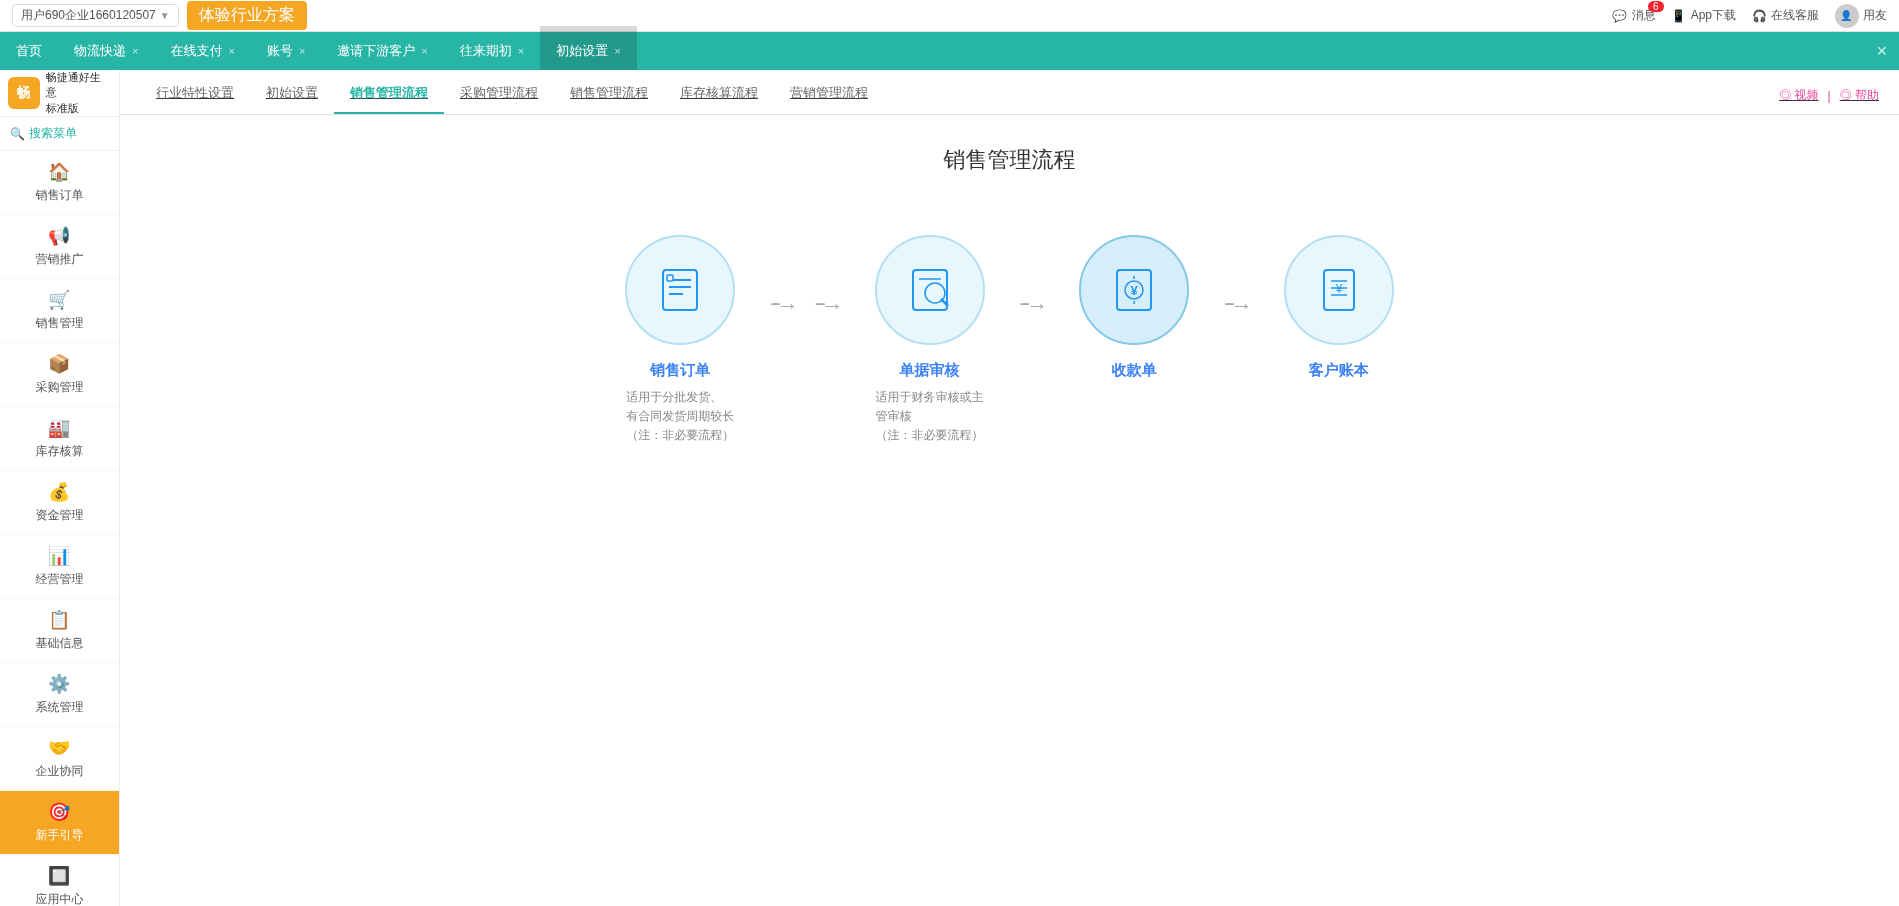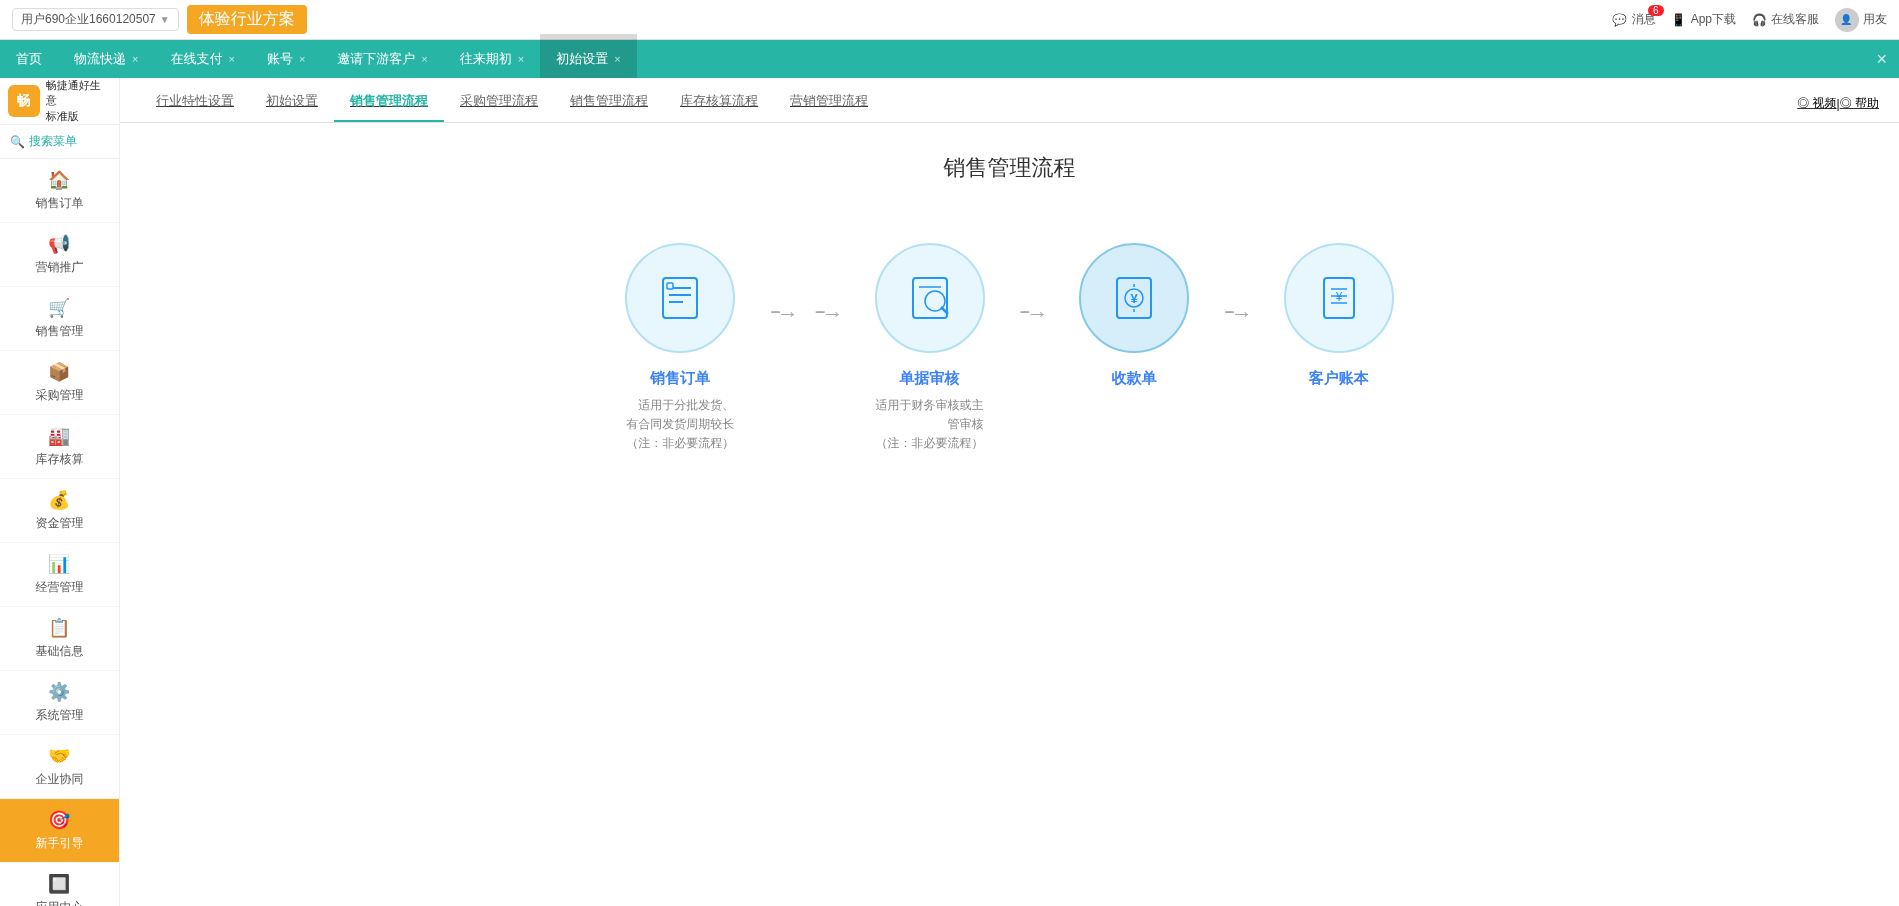--- a/index.html
+++ b/index.html
@@ -1,19 +1,19 @@
 <!DOCTYPE html>
 <html><head>
   <meta charset="utf-8">
   <style>
     * { box-sizing: border-box; margin: 0; padding: 0; }
     body { font-family: "Microsoft YaHei", Arial, sans-serif; font-size: 13px; background: #f5f5f5; color: #333; display: flex; flex-direction: column; height: 100vh; overflow: hidden; }
 
     
-    .top-bar { height: 40px; background: #fff; border-bottom: 1px solid #e0e0e0; display: flex; align-items: center; justify-content: space-between; padding: 0 12px; flex-shrink: 0; }
+    .top-bar { height: 32px; background: #fff; border-bottom: 1px solid #e0e0e0; display: flex; align-items: center; justify-content: space-between; padding: 0 12px; flex-shrink: 0; }
     .top-bar-left { display: flex; align-items: center; gap: 8px; }
     .user-select { display: flex; align-items: center; gap: 4px; border: 1px solid #ddd; border-radius: 4px; padding: 2px 8px; cursor: pointer; font-size: 12px; color: #555; }
     .user-select .dropdown-arrow { color: #999; font-size: 10px; }
     .experience-btn { background: #f5a623; color: #fff; border: none; border-radius: 4px; padding: 4px 12px; font-size: 16px; cursor: pointer; }
     .top-bar-right { display: flex; align-items: center; gap: 16px; font-size: 12px; color: #555; }
     .top-bar-right .icon-item { display: flex; align-items: center; gap: 4px; cursor: pointer; position: relative; }
     .badge { position: absolute; top: -6px; right: -8px; background: #f5222d; color: #fff; border-radius: 8px; font-size: 10px; padding: 0 4px; min-width: 16px; text-align: center; }
     .user-avatar { width: 24px; height: 24px; border-radius: 50%; background: #ccc; display: flex; align-items: center; justify-content: center; font-size: 10px; }
 
     
@@ -36,34 +36,34 @@
     .sidebar-item.active { background: #f5a623; color: #fff; }
     .sidebar-item .s-icon { font-size: 18px; }
 
     
     .content { flex: 1; display: flex; flex-direction: column; overflow: hidden; background: #fff; }
 
     
     .sub-tabs { height: 45px; border-bottom: 1px solid #e0e0e0; display: flex; align-items: flex-end; padding: 0 20px; background: #fff; flex-shrink: 0; text-decoration: underline; }
     .sub-tab { padding: 0 16px 10px 16px; cursor: pointer; color: #666; font-size: 13px; white-space: nowrap; border-bottom: 2px solid transparent; }
     .sub-tab.active { color: #27b5a5; border-bottom: 2px solid #27b5a5; font-weight: bold; }
-    .sub-tab-actions { margin-left: auto; display: flex; align-items: center; gap: 0; padding-bottom: 10px; font-size: 12px; color: #000000; cursor: pointer; }
+    .sub-tab-actions { margin-left: auto; display: flex; align-items: center; gap: 9px; padding-bottom: 10px; font-size: 12px; color: #ec4899; cursor: pointer; }
 
     
     .page-body { flex: 1; overflow-y: auto; padding: 30px 40px; background: #fff; }
     .page-title { text-align: center; font-size: 22px; color: #333; font-weight: normal; margin-bottom: 60px; }
 
     
     .flow-container { display: flex; align-items: flex-start; justify-content: center; gap: 0; }
     .flow-item { display: flex; flex-direction: column; align-items: center; width: 160px; }
     .flow-circle { width: 110px; height: 110px; border-radius: 50%; border: 2px solid #b3e0f2; background: #e8f7fd; display: flex; align-items: center; justify-content: center; margin-bottom: 16px; }
     .flow-circle svg { width: 50px; height: 50px; }
     .flow-circle.filled { background: #d6eef9; border-color: #85c9e8; }
     .flow-label { font-size: 15px; color: #3b82f6; font-weight: bold; margin-bottom: 8px; }
-    .flow-desc { font-size: 12px; color: #888; text-align: right; line-height: 1.6; }
+    .flow-desc { font-size: 12px; color: #888; text-align: left; line-height: 1.6; }
     .flow-arrow { display: flex; align-items: center; margin-top: 55px; color: #aaa; font-size: 22px; padding: 0 10px; letter-spacing: -4px; }
   </style>
 </head>
 <body>
 
 <div class="top-bar">
   <div class="top-bar-left">
     <div class="user-select">
       <span>用户690企业1660120507</span>
       <span class="dropdown-arrow">▼</span>

